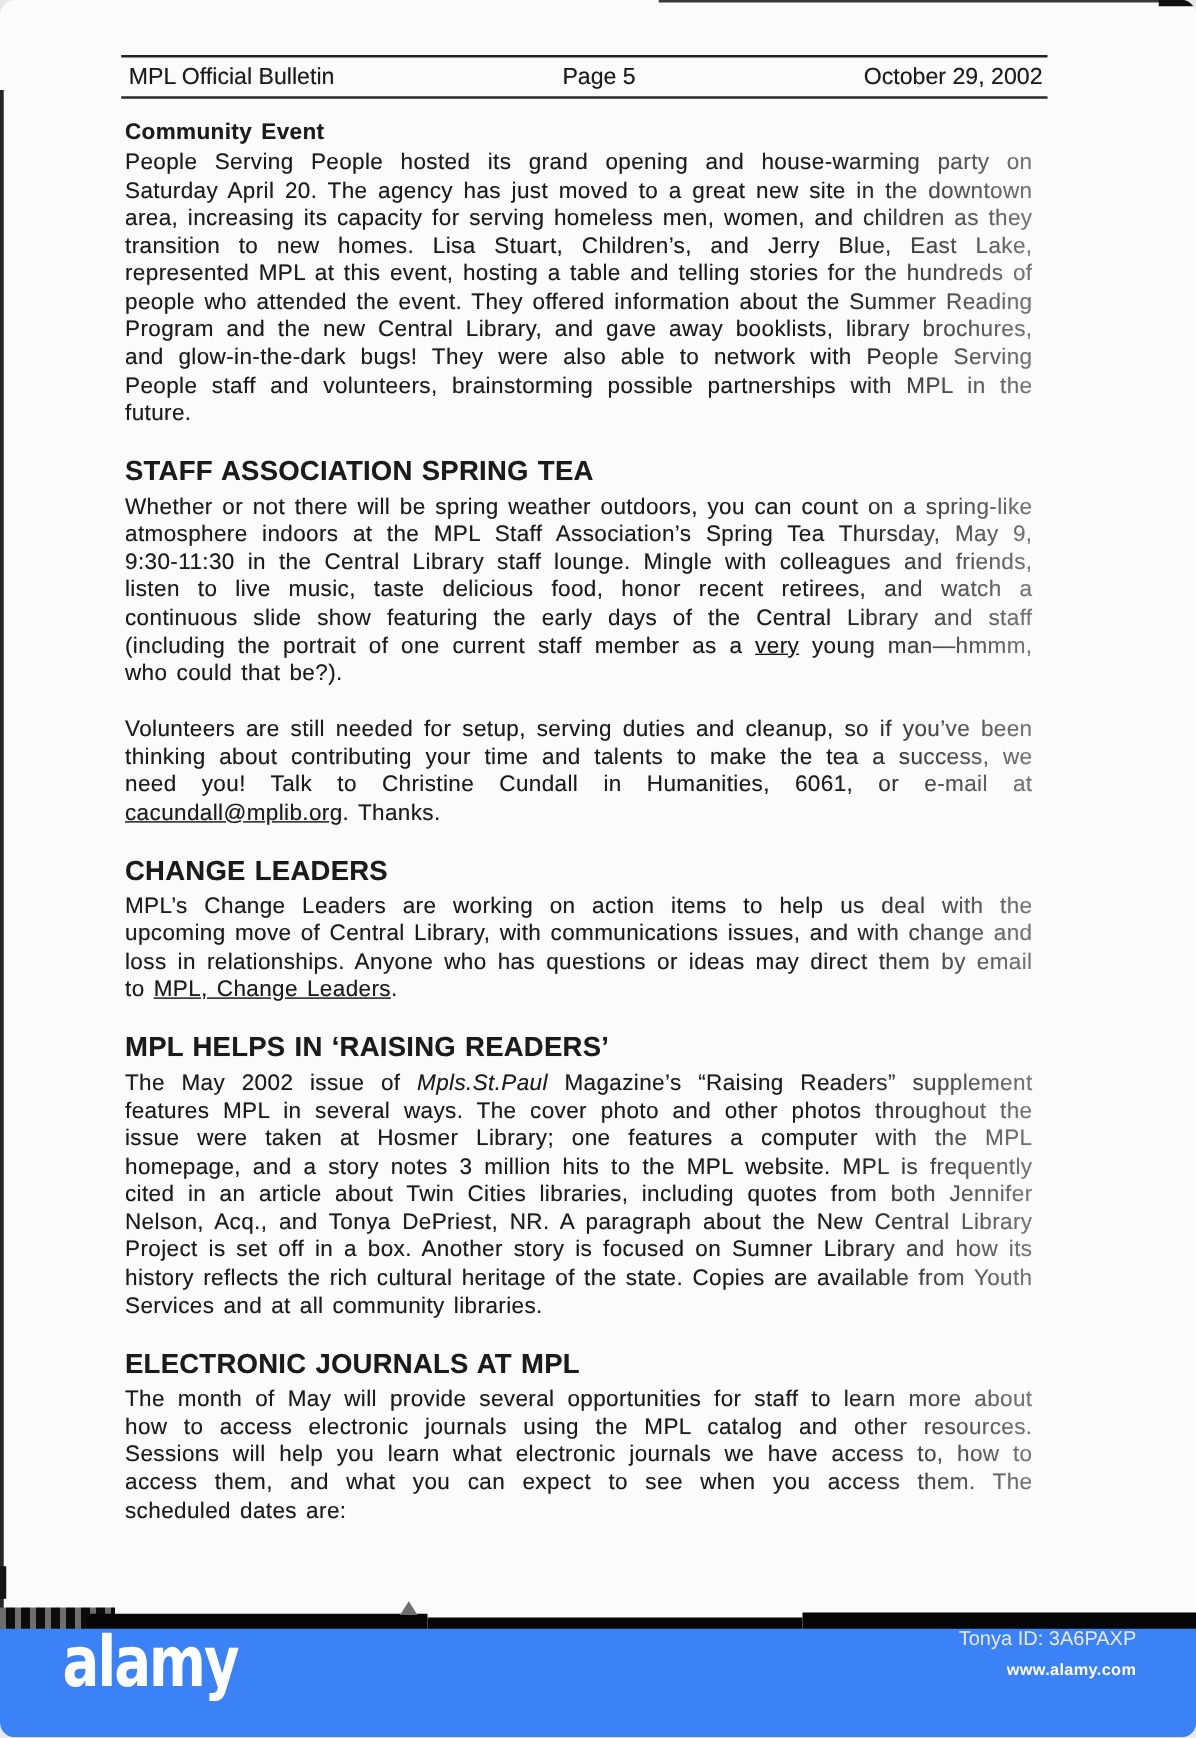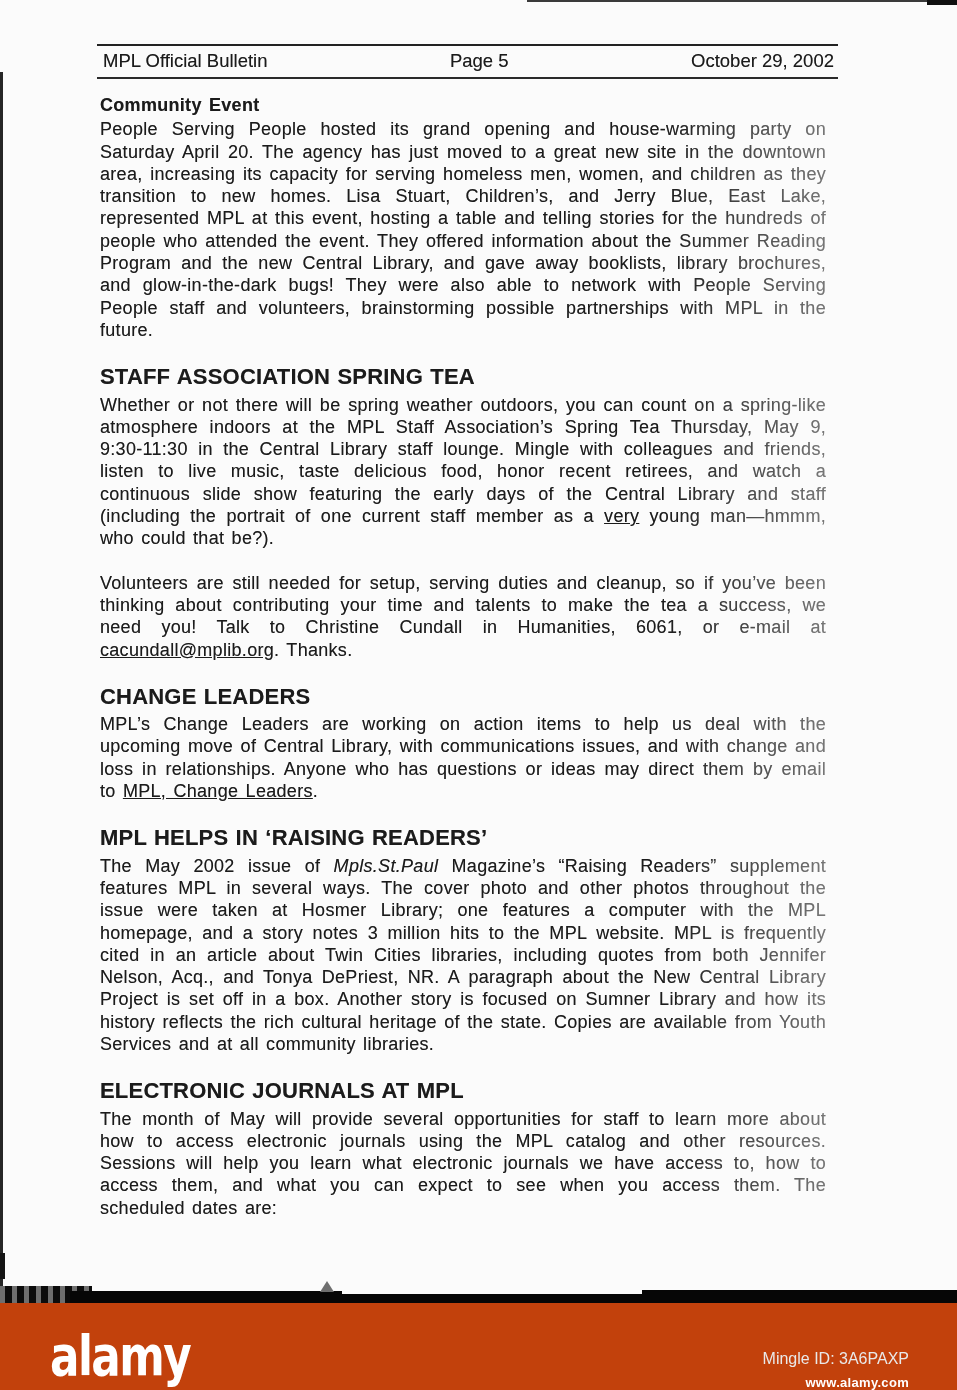--- a/index.html
+++ b/index.html
@@ -1,20 +1,21 @@
 <!DOCTYPE html>
 <html><head>
 <meta charset="utf-8">
 <style>
   html, body { margin:0; padding:0; background:#e8e8e8; }
   .canvas {
     position:relative; width:957px; height:1390px; margin:0 auto;
     background:#fbfbfb; overflow:hidden;
     font-family:"Liberation Sans","DejaVu Sans",sans-serif;
     color:#1b1b1b;
+    border-radius:12px;
   }
 
   
   .top-line   { position:absolute; top:0; left:527px; right:0; height:2px; background:#3a3a3a; }
   .top-corner { position:absolute; top:0; right:0; width:30px; height:5px; background:#101010; }
   .left-line  { position:absolute; top:72px; left:0; width:3px; height:1226px; background:#262626; }
   .left-mark  { position:absolute; top:1253px; left:0; width:5px; height:26px; background:#141414; }
 
   
   .header {
@@ -50,21 +51,21 @@
   .band-a { position:absolute; top:1291px; left:70px;  width:272px; height:13px; background:#060606; }
   .band-b { position:absolute; top:1294px; left:342px; width:300px; height:10px; background:#060606; }
   .band-c { position:absolute; top:1290px; left:642px; right:0;     height:14px; background:#060606; }
   .arrow  { position:absolute; top:1281px; left:320px; width:0; height:0;
             border-left:7px solid transparent; border-right:7px solid transparent;
             border-bottom:11px solid #6f6f6f; }
 
   
   .footer {
     position:absolute; top:1303px; left:0; width:957px; height:87px;
-    background:#c2410c; display:flex; align-items:flex-end;
+    background:#3b82f6; display:flex; align-items:flex-start;
   }
   .alamy-logo {
     margin-left:50px;
     font-family:"DejaVu Sans",sans-serif; font-weight:700; font-size:56px; line-height:1;
     color:#ffffff; letter-spacing:-2px;
     transform:scaleX(0.78); transform-origin:left center;
     padding-bottom:6px;
   }
   .footer-right { margin-left:auto; margin-right:48px; text-align:right; }
   .image-id  { font-size:16px; color:#e9e9e9; margin-bottom:7px; font-weight:400; }
@@ -120,18 +121,18 @@
 
   <div class="stripes"></div>
   <div class="band-a"></div>
   <div class="band-b"></div>
   <div class="band-c"></div>
   <div class="arrow"></div>
 
   <div class="footer">
     <div class="alamy-logo">alamy</div>
     <div class="footer-right">
-      <div class="image-id">Mingle ID: 3A6PAXP</div>
+      <div class="image-id">Tonya ID: 3A6PAXP</div>
       <div class="alamy-url">www.alamy.com</div>
     </div>
   </div>
 
 </div>
 
 </body></html>

